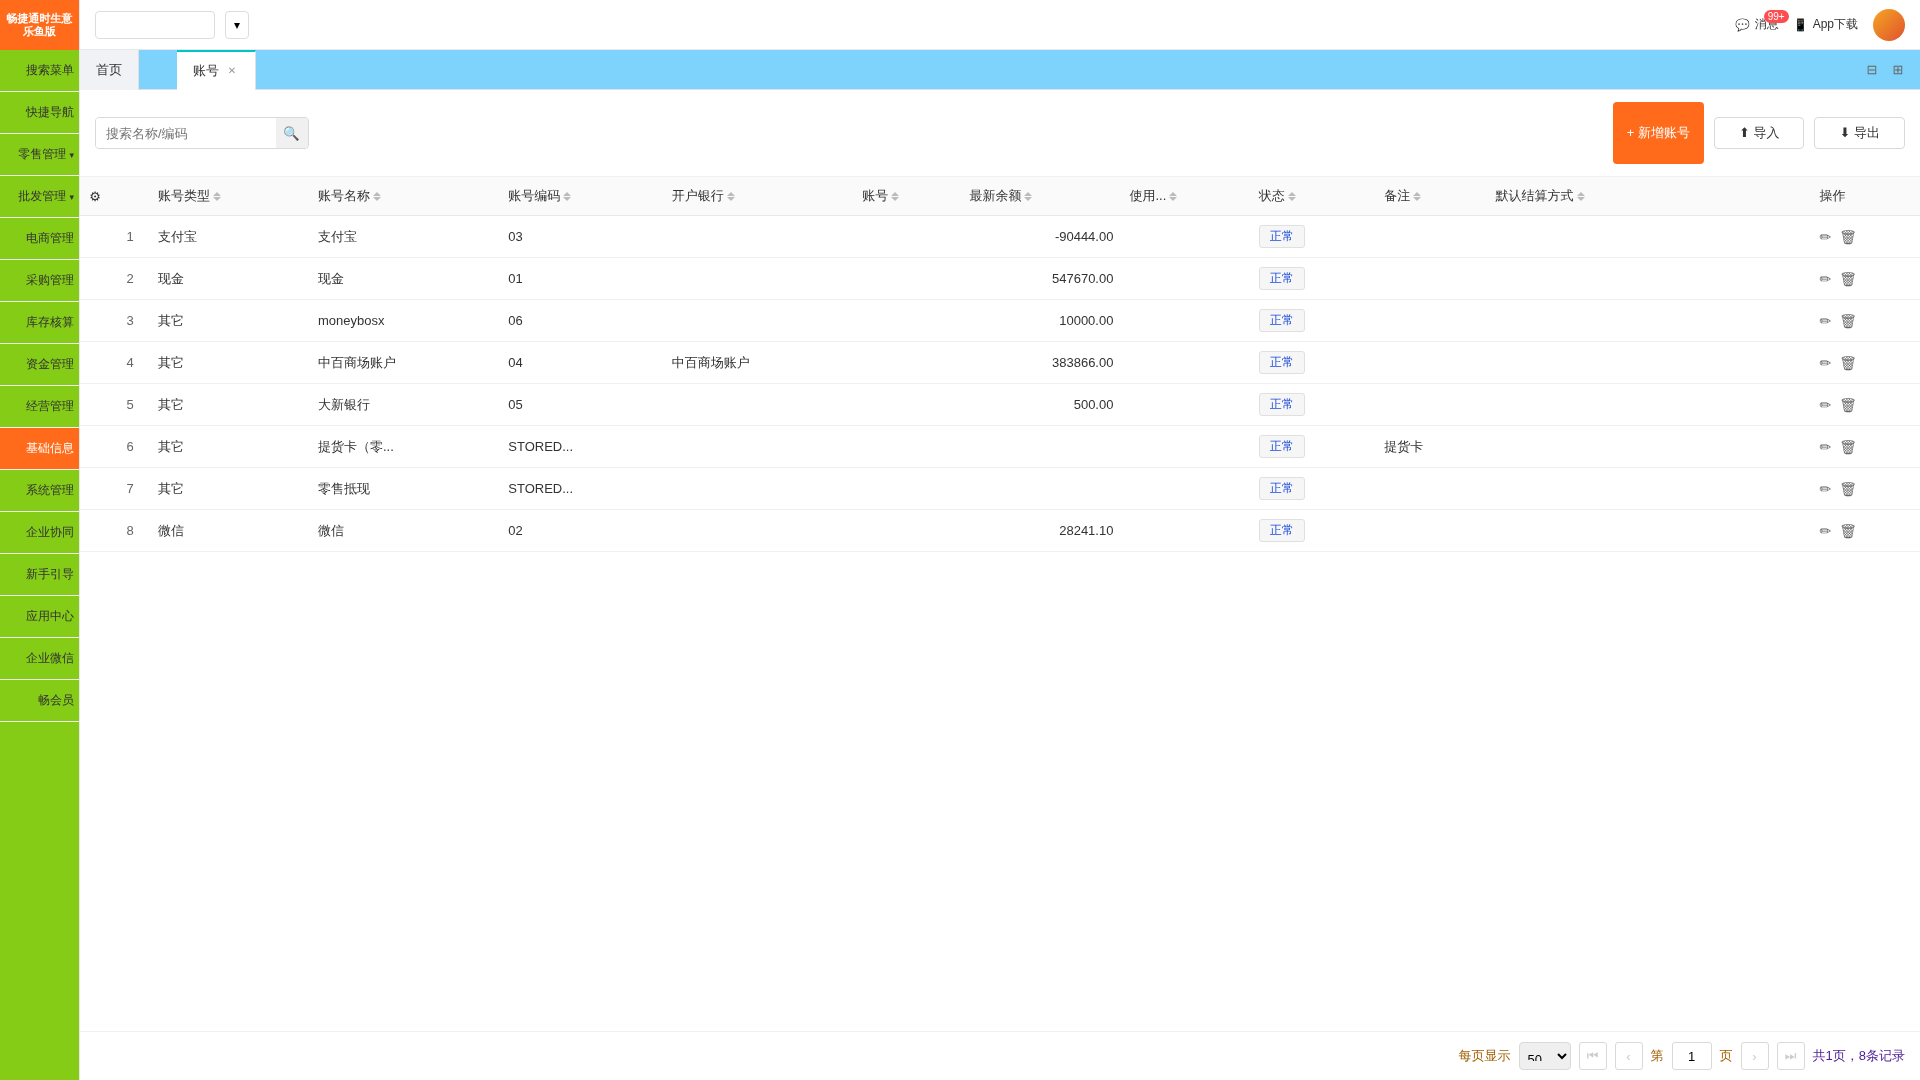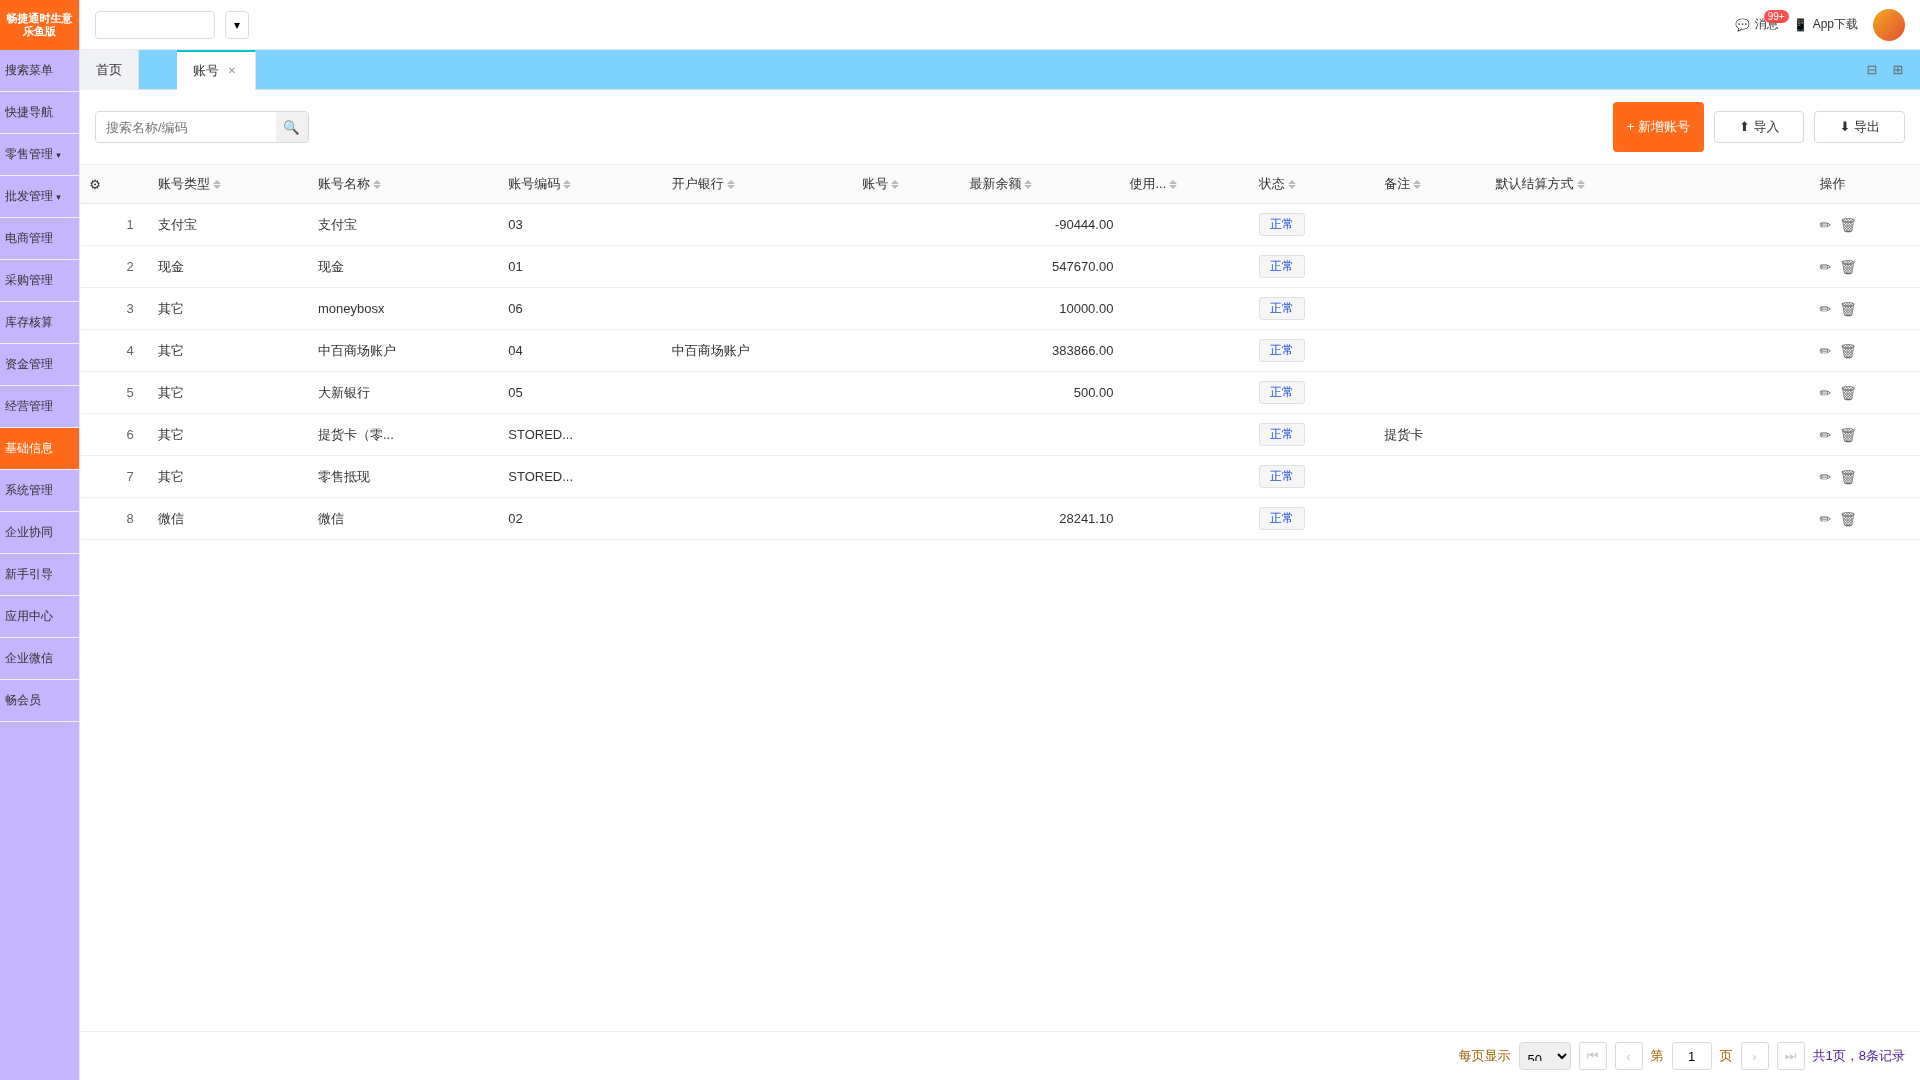--- a/index.html
+++ b/index.html
@@ -1,23 +1,23 @@
 <!DOCTYPE html>
 <html><head>
   <meta charset="utf-8">
   <style>
     * { box-sizing: border-box; margin: 0; padding: 0; }
     body { font-family: 'Microsoft YaHei', 'PingFang SC', sans-serif; font-size: 13px; background: #f0f2f5; display: flex; height: 1080px; width: 1920px; overflow: hidden; }
 
     
-    .sidebar { width: 80px; background: #c4b5fd; display: flex; flex-direction: column; border-right: 1px solid #e8e8e8; height: 100%; }
+    .sidebar { width: 80px; background: #84cc16; display: flex; flex-direction: column; border-right: 1px solid #e8e8e8; height: 100%; }
     .sidebar-logo { height: 50px; background: #ff6b1a; display: flex; align-items: center; justify-content: center; }
     .sidebar-logo-text { color: white; font-size: 11px; font-weight: bold; text-align: center; line-height: 1.2; }
     .sidebar-menu { flex: 1; display: flex; flex-direction: column; overflow-y: auto; }
-    .sidebar-item { padding: 12px 5px; text-align: left; cursor: pointer; color: #333; font-size: 12px; border-bottom: 1px solid #f0f0f0; transition: background 0.2s; }
+    .sidebar-item { padding: 12px 5px; text-align: right; cursor: pointer; color: #333; font-size: 12px; border-bottom: 1px solid #f0f0f0; transition: background 0.2s; }
     .sidebar-item.active { background: #ff6b1a; color: white; }
 
     
     .main { flex: 1; display: flex; flex-direction: column; height: 100%; overflow: hidden; }
 
     
     .top-header { height: 50px; background: white; display: flex; align-items: center; justify-content: space-between; padding: 0 15px; border-bottom: 1px solid #e8e8e8; }
     .top-header-left { display: flex; align-items: center; gap: 10px; }
     .search-box-top { width: 120px; height: 28px; border: 1px solid #ddd; border-radius: 4px; padding: 0 8px; font-size: 12px; }
     .dropdown-btn { height: 28px; border: 1px solid #ddd; border-radius: 4px; padding: 0 8px; cursor: pointer; background: white; font-size: 12px; }
@@ -39,21 +39,21 @@
 
     
     .content { flex: 1; background: white; overflow: hidden; display: flex; flex-direction: column; }
 
     
     .toolbar { padding: 12px 15px; display: flex; align-items: center; justify-content: space-between; border-bottom: 1px solid #f0f0f0; }
     .search-input-wrap { display: flex; align-items: center; border: 1px solid #d9d9d9; border-radius: 4px; overflow: hidden; height: 32px; }
     .search-input { border: none; outline: none; padding: 0 10px; font-size: 13px; width: 180px; height: 100%; }
     .search-btn { width: 32px; height: 32px; background: #f0f0f0; border: none; cursor: pointer; display: flex; align-items: center; justify-content: center; color: #666; }
     .toolbar-right { display: flex; align-items: center; gap: 10px; }
-    .btn-add { background: #ff6b1a; color: white; border: none; padding: 16px 14px; border-radius: 4px; cursor: pointer; font-size: 13px; display: flex; align-items: center; gap: 4px; }
+    .btn-add { background: #ff6b1a; color: white; border: none; padding: 22px 14px; border-radius: 4px; cursor: pointer; font-size: 13px; display: flex; align-items: center; gap: 4px; }
     .btn-import, .btn-export { background: white; color: #333; border: 1px solid #d9d9d9; padding: 6px 24px; border-radius: 4px; cursor: pointer; font-size: 13px; display: flex; align-items: center; gap: 4px; }
 
     
     .table-wrap { flex: 1; overflow: auto; }
     table { width: 100%; border-collapse: collapse; }
     thead { background: #fafafa; }
     th { padding: 10px 8px; text-align: left; border-bottom: 1px solid #e8e8e8; color: #333; font-weight: 500; font-size: 13px; white-space: nowrap; position: relative; }
     td { padding: 9px 8px; border-bottom: 1px solid #f0f0f0; color: #333; font-size: 13px; }
     .col-sort { display: inline-flex; align-items: center; gap: 3px; }
     .sort-icon { display: inline-flex; flex-direction: column; gap: 1px; }

